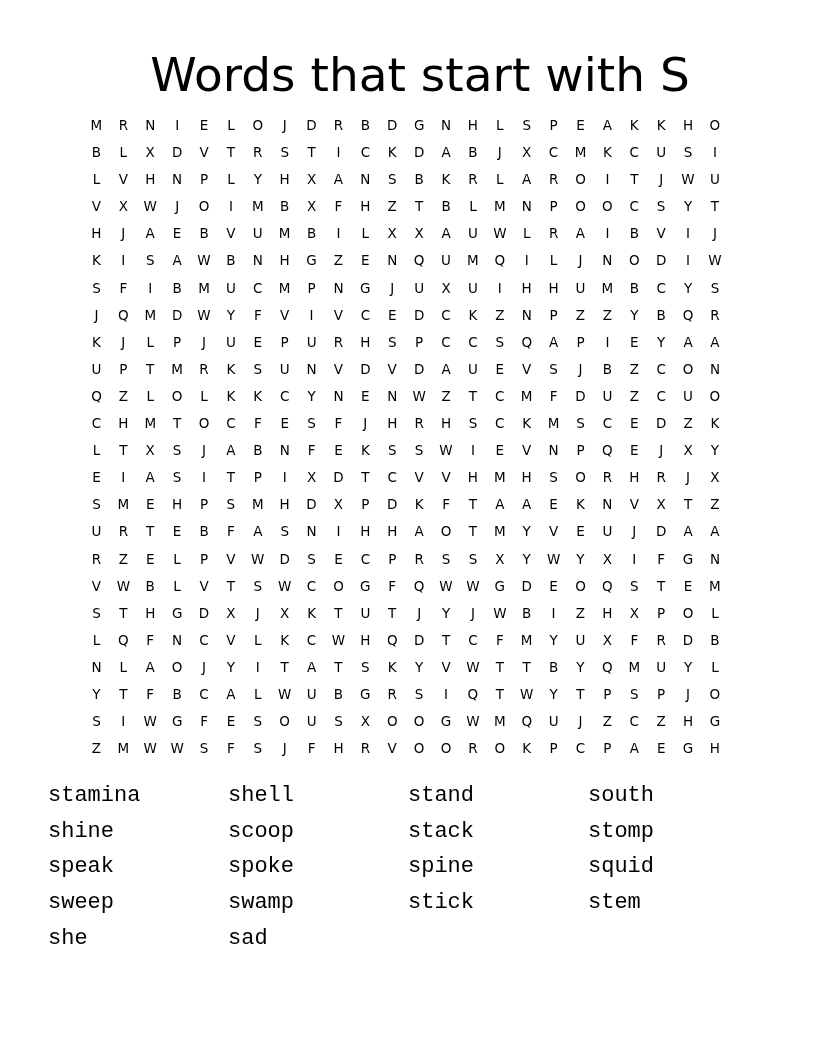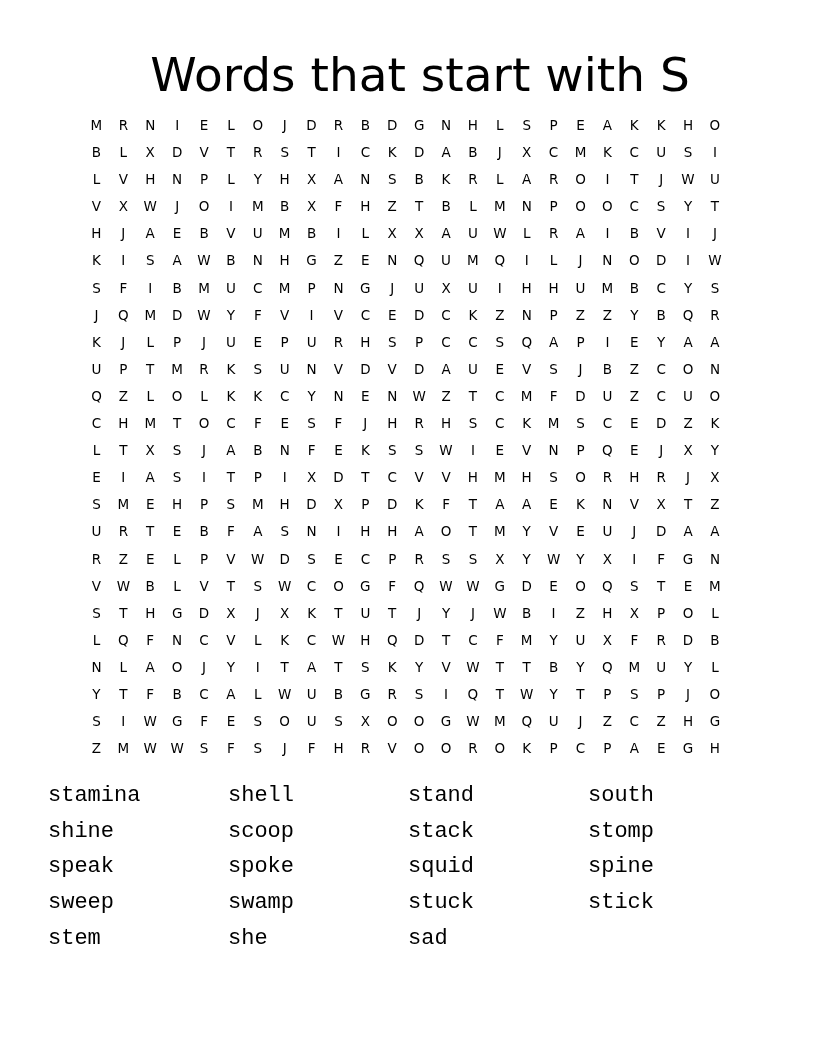--- a/index.html
+++ b/index.html
@@ -619,22 +619,21 @@
     <span class="word">stamina</span>
     <span class="word">shell</span>
     <span class="word">stand</span>
     <span class="word">south</span>
     <span class="word">shine</span>
     <span class="word">scoop</span>
     <span class="word">stack</span>
     <span class="word">stomp</span>
     <span class="word">speak</span>
     <span class="word">spoke</span>
+    <span class="word">spine</span>
     <span class="word">squid</span>
-    <span class="word">spine</span>
     <span class="word">sweep</span>
     <span class="word">swamp</span>
-    <span class="word">stuck</span>
     <span class="word">stick</span>
     <span class="word">stem</span>
     <span class="word">she</span>
     <span class="word">sad</span>
   </div>
 
 </body></html>

